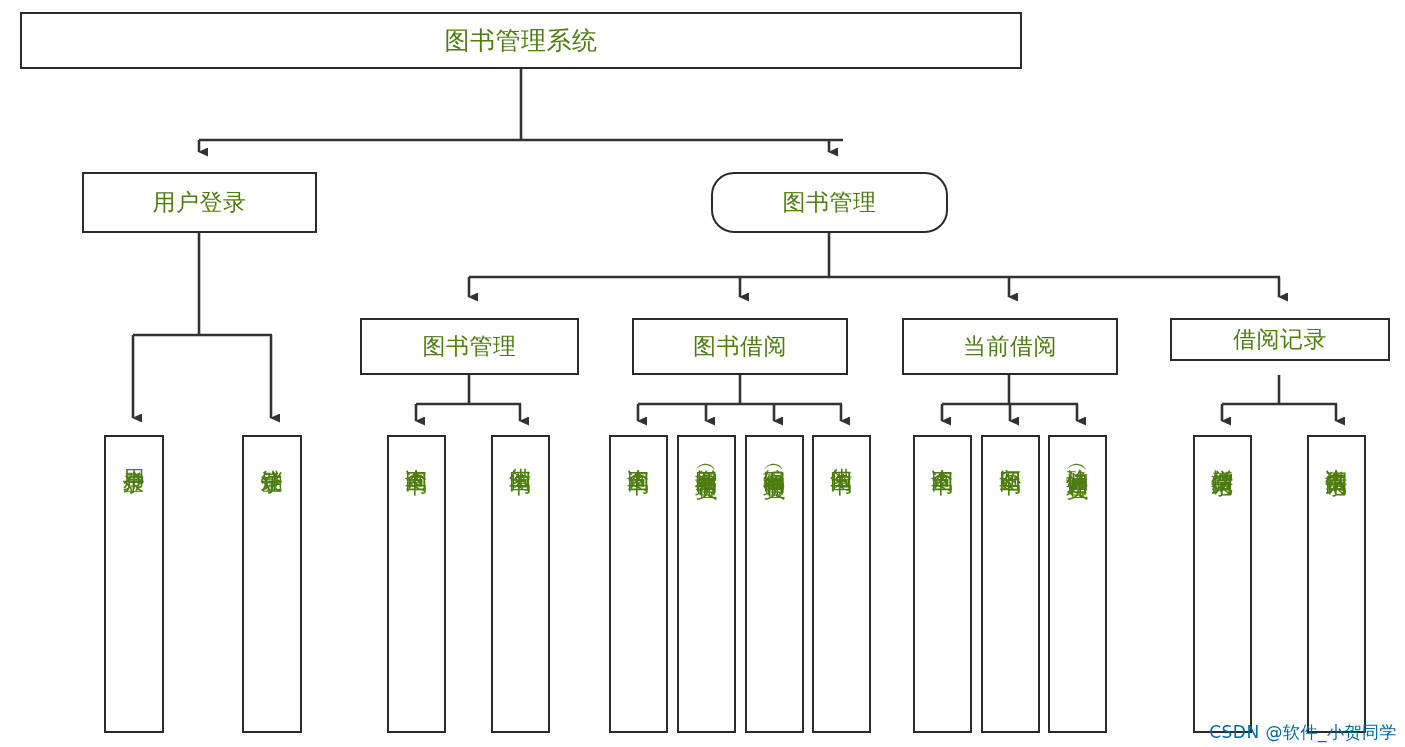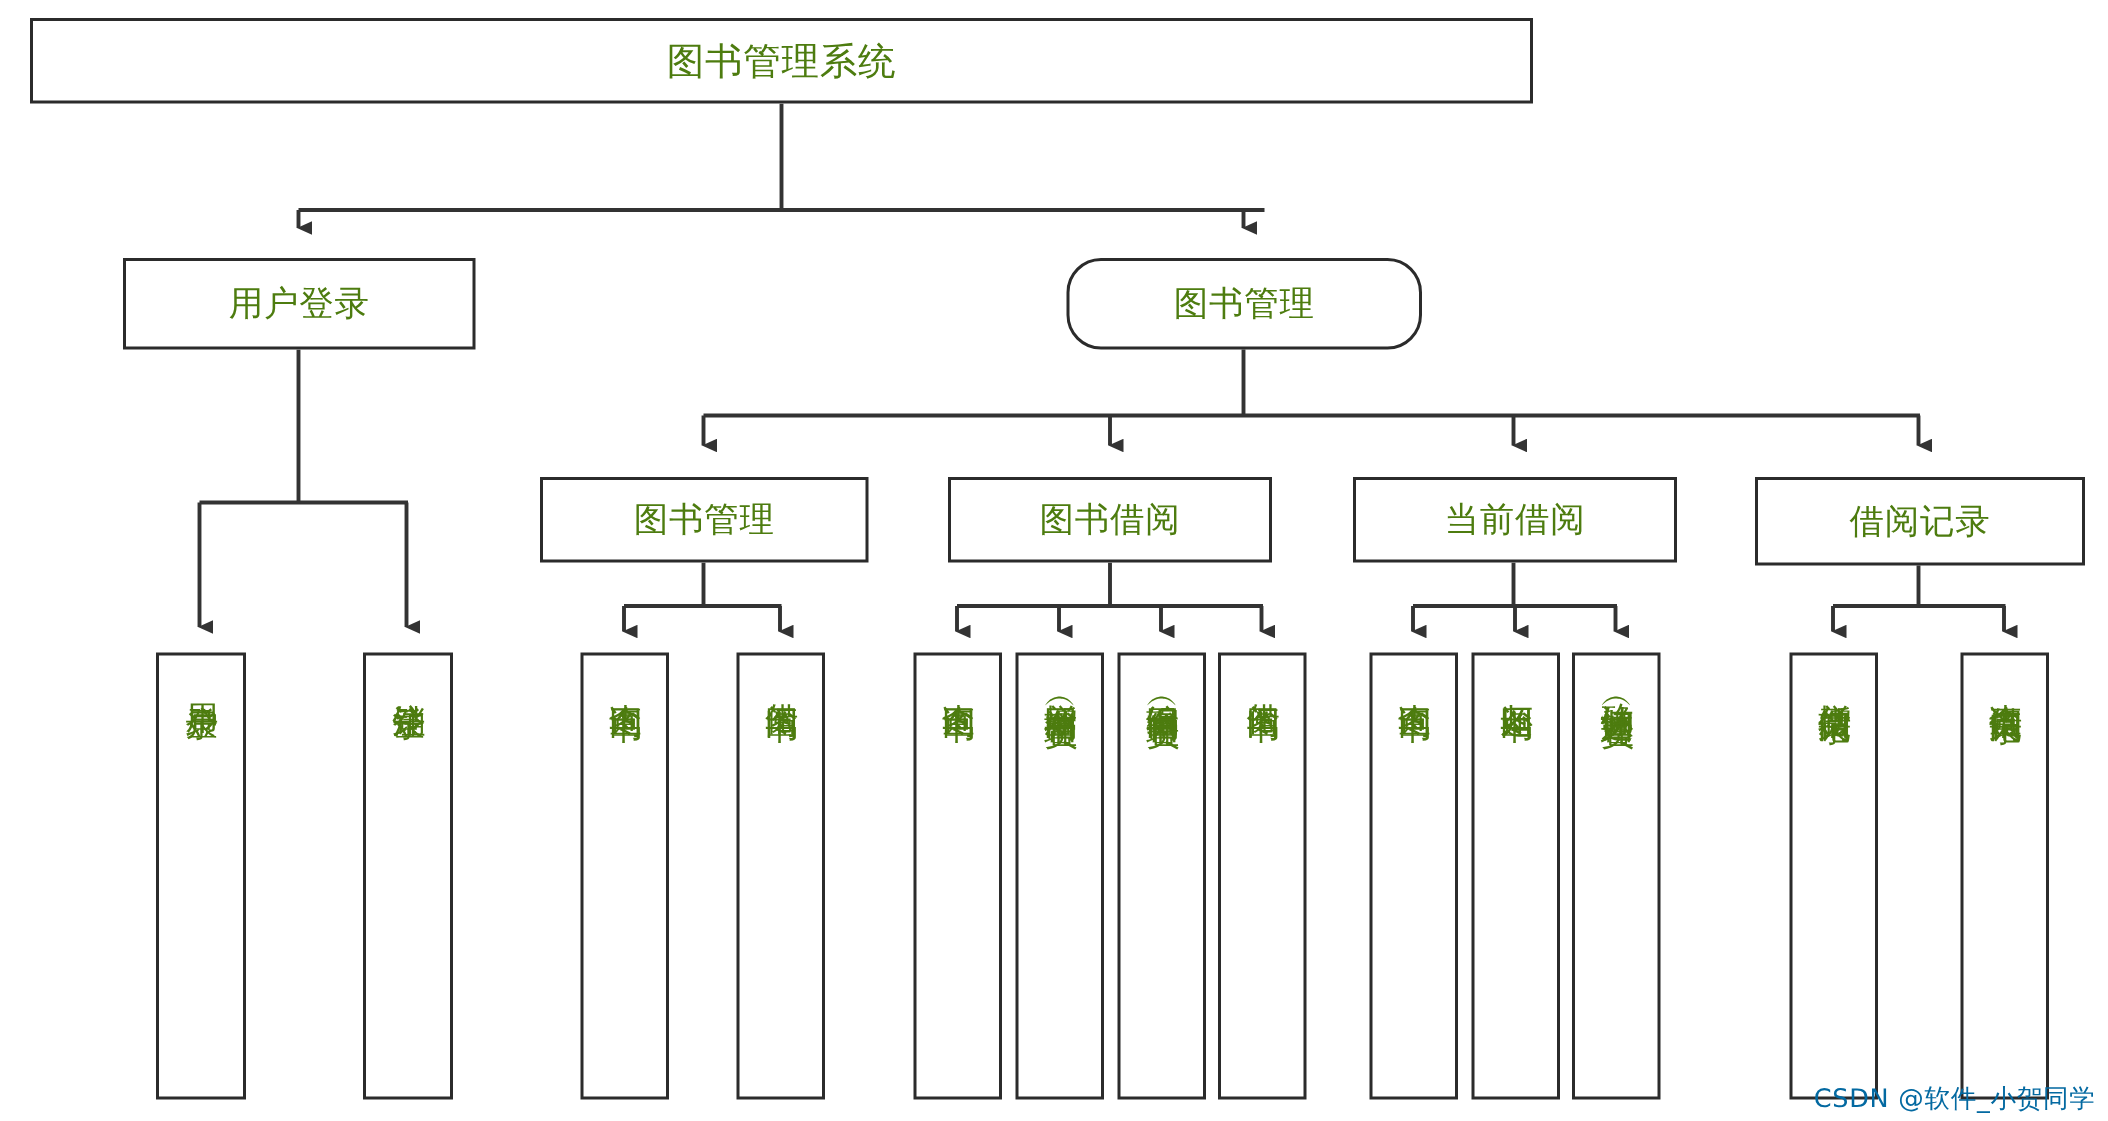--- a/index.html
+++ b/index.html
@@ -142,21 +142,21 @@
   </div>
 
   <div class="node-box node-horizontal lvl-2" style="left:632px; top:318px; width:216px; height:57px;">
     <span class="node-label">图书借阅</span>
   </div>
 
   <div class="node-box node-horizontal lvl-2" style="left:902px; top:318px; width:216px; height:57px;">
     <span class="node-label">当前借阅</span>
   </div>
 
-  <div class="node-box node-horizontal lvl-2" style="left:1170px; top:318px; width:220px; height:59px;">
+  <div class="node-box node-horizontal lvl-2" style="left:1170px; top:318px; width:220px; height:43px;">
     <span class="node-label">借阅记录</span>
   </div>
 
   <div class="node-box node-vertical lvl-leaf" style="left:104px; top:435px; width:60px; height:298px;">
     <span class="node-label">用户登录</span>
   </div>
 
   <div class="node-box node-vertical lvl-leaf" style="left:242px; top:435px; width:60px; height:298px;">
     <span class="node-label">注销登录</span>
   </div>

